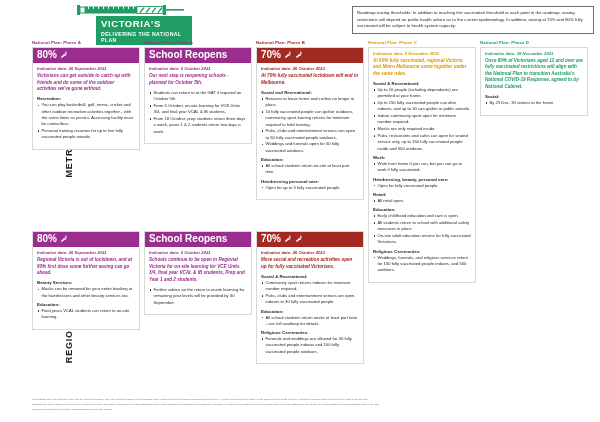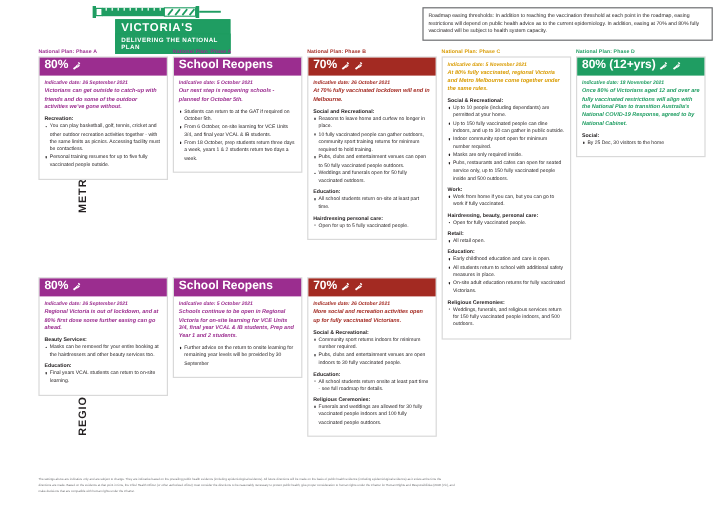--- a/index.html
+++ b/index.html
@@ -291,45 +291,20 @@
                 <ul class="items">
                   <li>Weddings, funerals, and religious services return for 150 fully vaccinated people indoors, and 500 outdoors.</li>
                 </ul>
               </div>
             </div>
           </div>
         </div>
         <div class="col">
           <div class="natplan" style="color:#1f9d62">National Plan: Phase D</div>
           <div class="card">
-            <div class="card-head" style="background:#1f9d62">
-              <span class="pct">80% (12+yrs)</span>
-              <svg class="vial" viewBox="0 0 10 10">
-                <g fill="#ffffff">
-                  <rect x="1" y="5.6" width="5.2" height="1.9" transform="rotate(-38 3.6 6.5)"></rect>
-                  <rect x="4.6" y="3.4" width="3.2" height="2.6" transform="rotate(-38 6.2 4.7)"></rect>
-                  <rect x="6.6" y="1.0" width="1.5" height="2.3" transform="rotate(-38 7.3 2.1)"></rect>
-                </g>
-                <g stroke="#1f9d62" stroke-width="0.55">
-                  <line x1="5.0" y1="4.2" x2="6.2" y2="5.2"></line>
-                  <line x1="6.0" y1="3.1" x2="7.2" y2="4.1"></line>
-                </g>
-              </svg>
-              <svg class="vial" viewBox="0 0 10 10">
-                <g fill="#ffffff">
-                  <rect x="1" y="5.6" width="5.2" height="1.9" transform="rotate(-38 3.6 6.5)"></rect>
-                  <rect x="4.6" y="3.4" width="3.2" height="2.6" transform="rotate(-38 6.2 4.7)"></rect>
-                  <rect x="6.6" y="1.0" width="1.5" height="2.3" transform="rotate(-38 7.3 2.1)"></rect>
-                </g>
-                <g stroke="#1f9d62" stroke-width="0.55">
-                  <line x1="5.0" y1="4.2" x2="6.2" y2="5.2"></line>
-                  <line x1="6.0" y1="3.1" x2="7.2" y2="4.1"></line>
-                </g>
-              </svg>
-            </div>
             <div class="card-body">
               <div class="date" style="color:#1f9d62">Indicative date: 18 November 2021</div>
               <div class="lede" style="color:#1f9d62">Once 80% of Victorians aged 12 and over are fully vaccinated restrictions will align with the National Plan to transition Australia's National COVID-19 Response, agreed to by National Cabinet.</div>
               <div class="sect">
                 <div class="sect-title">Social:</div>
                 <ul class="items">
                   <li>By 25 Dec, 30 visitors to the home</li>
                 </ul>
               </div>
             </div>

